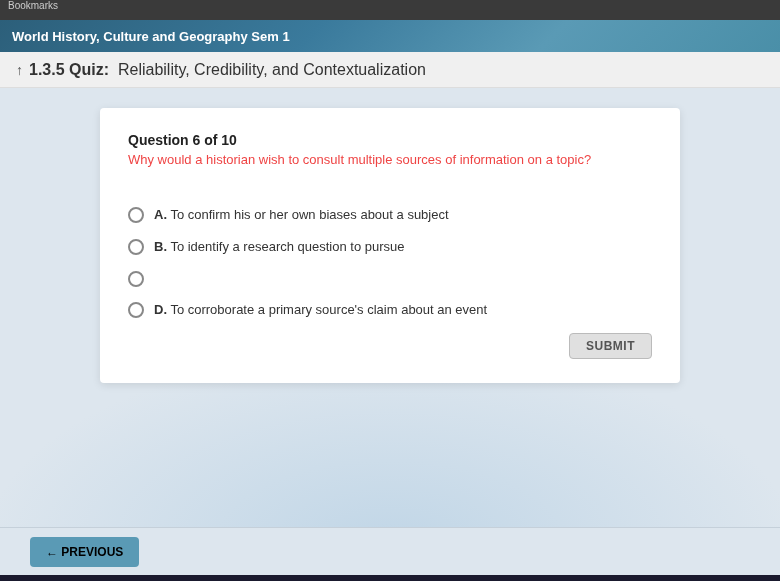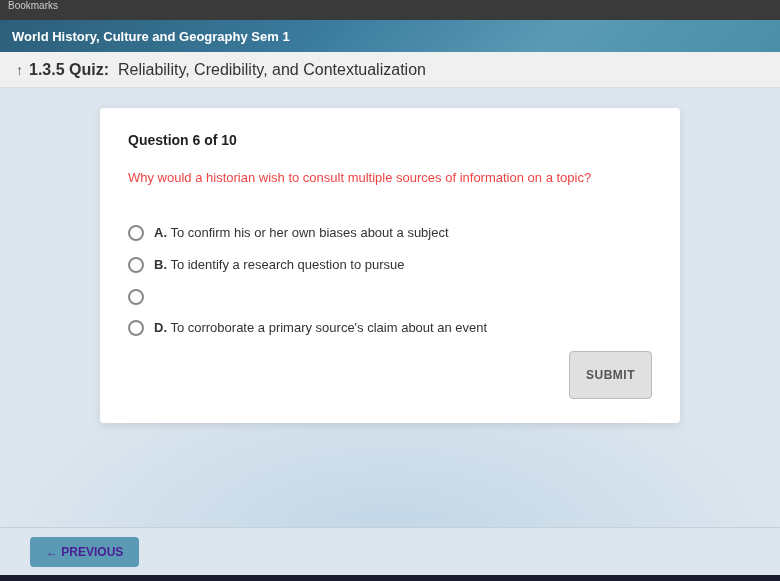--- a/index.html
+++ b/index.html
@@ -92,21 +92,21 @@
       width: 580px;
       box-shadow: 0 2px 8px rgba(0,0,0,0.1);
       position: relative;
       z-index: 1;
     }
 
     .question-number {
       font-size: 14px;
       font-weight: bold;
       color: #222;
-      margin-bottom: 20px;
+      margin-bottom: 2px;
     }
 
     .question-text {
       font-size: 13px;
       color: #ef4444;
       margin-bottom: 36px;
       line-height: 1.5;
     }
 
     .answer-options {
@@ -147,41 +147,41 @@
     .submit-area {
       display: flex;
       justify-content: flex-end;
       margin-top: 8px;
     }
 
     .submit-btn {
       background: #e0e0e0;
       border: 1px solid #bbb;
       border-radius: 4px;
-      padding: 16px 16px;
+      padding: 5px 16px;
       font-size: 12px;
       color: #555;
       cursor: pointer;
       font-weight: bold;
       letter-spacing: 0.5px;
     }
 
     
     .bottom-nav {
       background: #dde6ee;
       height: 48px;
       display: flex;
       align-items: center;
       padding: 0 30px;
       border-top: 1px solid #c5d0da;
     }
 
     .prev-btn {
       background: #5a9ab5;
-      color: #4c1d95;
+      color: #000000;
       border: none;
       border-radius: 4px;
       padding: 8px 16px;
       font-size: 12px;
       cursor: pointer;
       display: flex;
       align-items: center;
       gap: 6px;
       font-weight: bold;
     }

